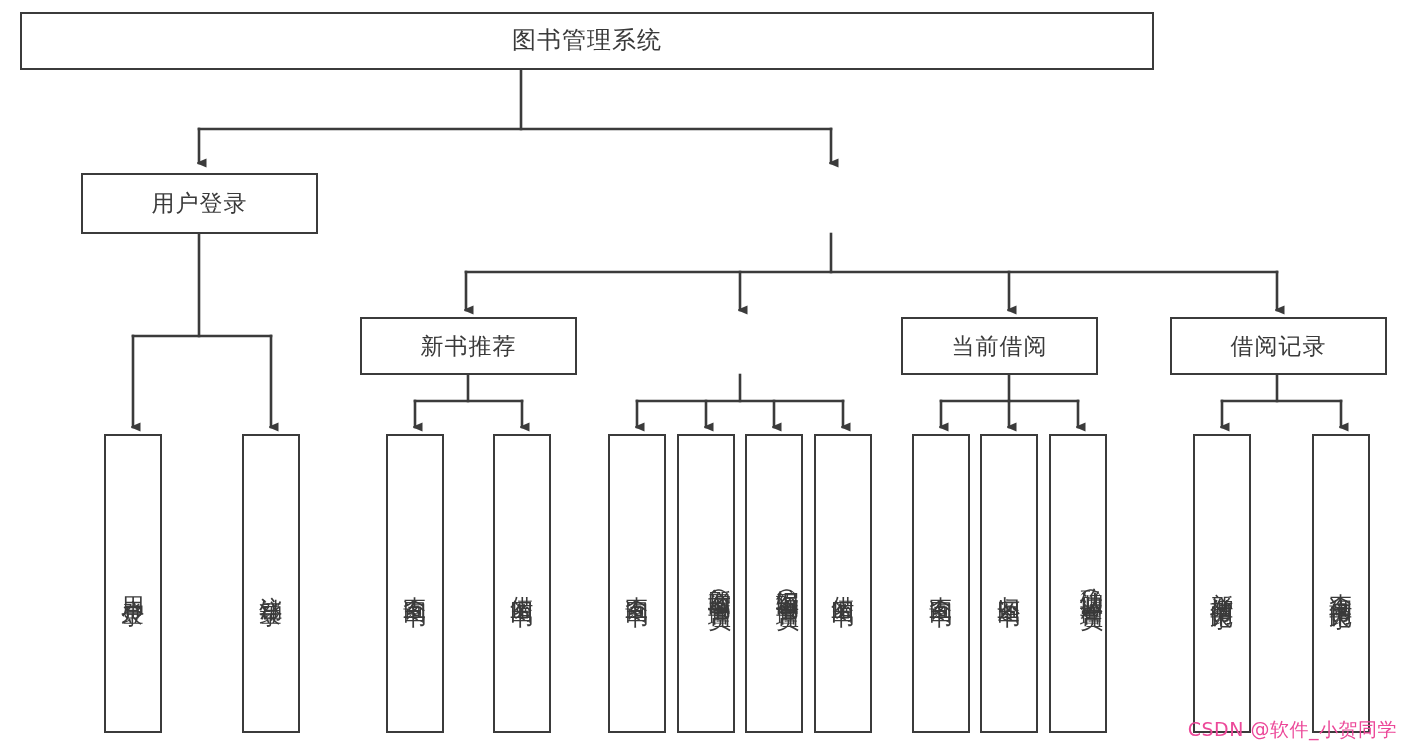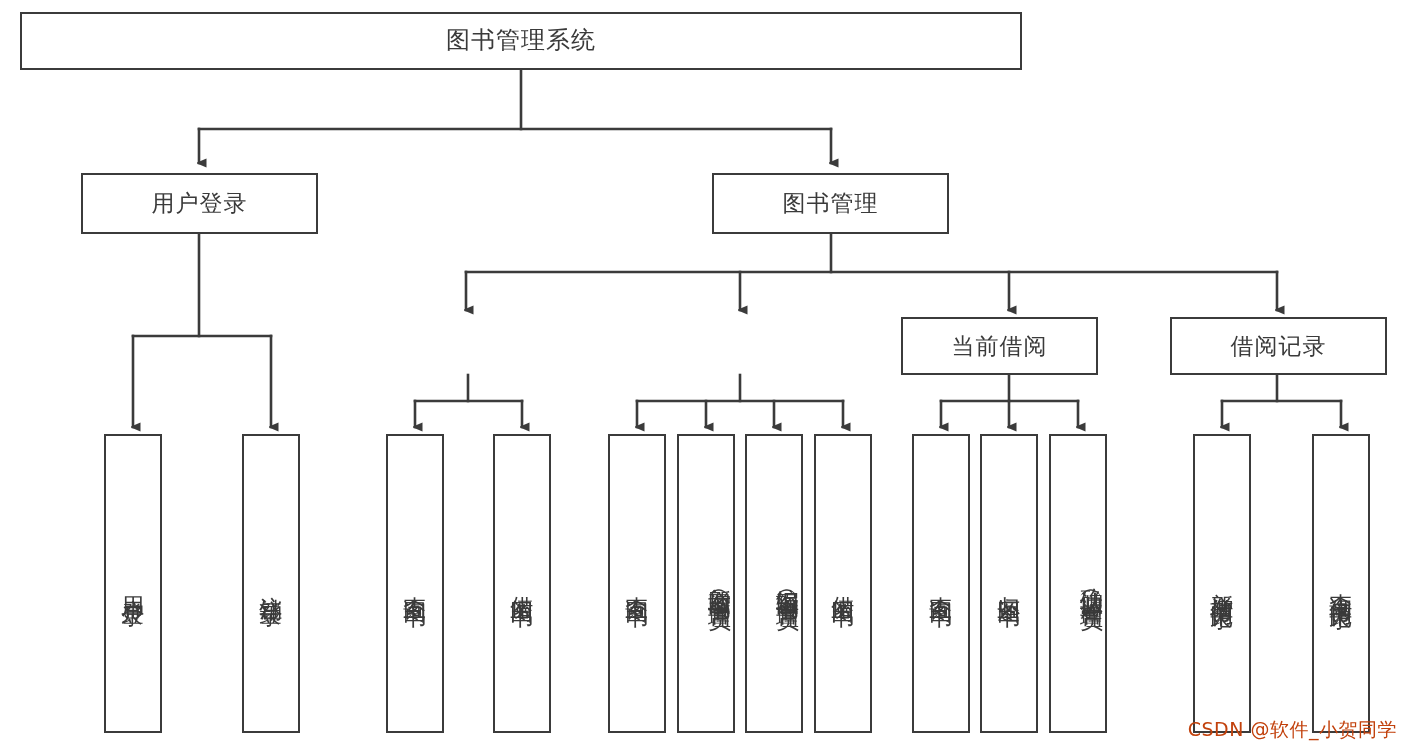--- a/index.html
+++ b/index.html
@@ -58,21 +58,21 @@
     align-items: flex-start;
   }
   .node.v .vtext {
     display: block;
   }
   #watermark {
     position: absolute;
     right: 8px;
     bottom: 4px;
     font-size: 19px;
-    color: #c2410c;
+    color: #ec4899;
     letter-spacing: 0.5px;
     white-space: nowrap;
     user-select: none;
   }
 </style>
 </head>
 <body>
 
 <div id="canvas">
 
@@ -121,32 +121,32 @@
       <path d="M1009,401 L1009,427" marker-end="url(#arrow)"></path>
       <path d="M1078,401 L1078,427" marker-end="url(#arrow)"></path>
 
       <path d="M1277,375 L1277,401"></path>
       <path d="M1222,401 L1341,401"></path>
       <path d="M1222,401 L1222,427" marker-end="url(#arrow)"></path>
       <path d="M1341,401 L1341,427" marker-end="url(#arrow)"></path>
     </g>
   </svg>
 
-  <div class="node h root" style="left:20px; top:12px; width:1002px; height:58px;">
+  <div class="node h root" style="left:20px; top:12px; width:1134px; height:58px;">
     <span>图书管理系统</span>
   </div>
 
   <div class="node h" style="left:81px; top:173px; width:237px; height:61px;">
     <span>用户登录</span>
   </div>
 
-  <div class="node h" style="left:712px; top:173px; width:237px; height:61px;">
-    <span>图书管理</span>
-  </div>
-
+
+  <div class="node h" style="left:360px; top:317px; width:217px; height:58px;">
+    <span>新书推荐</span>
+  </div>
 
 
   <div class="node h" style="left:901px; top:317px; width:197px; height:58px;">
     <span>当前借阅</span>
   </div>
 
   <div class="node h" style="left:1170px; top:317px; width:217px; height:58px;">
     <span>借阅记录</span>
   </div>
 

